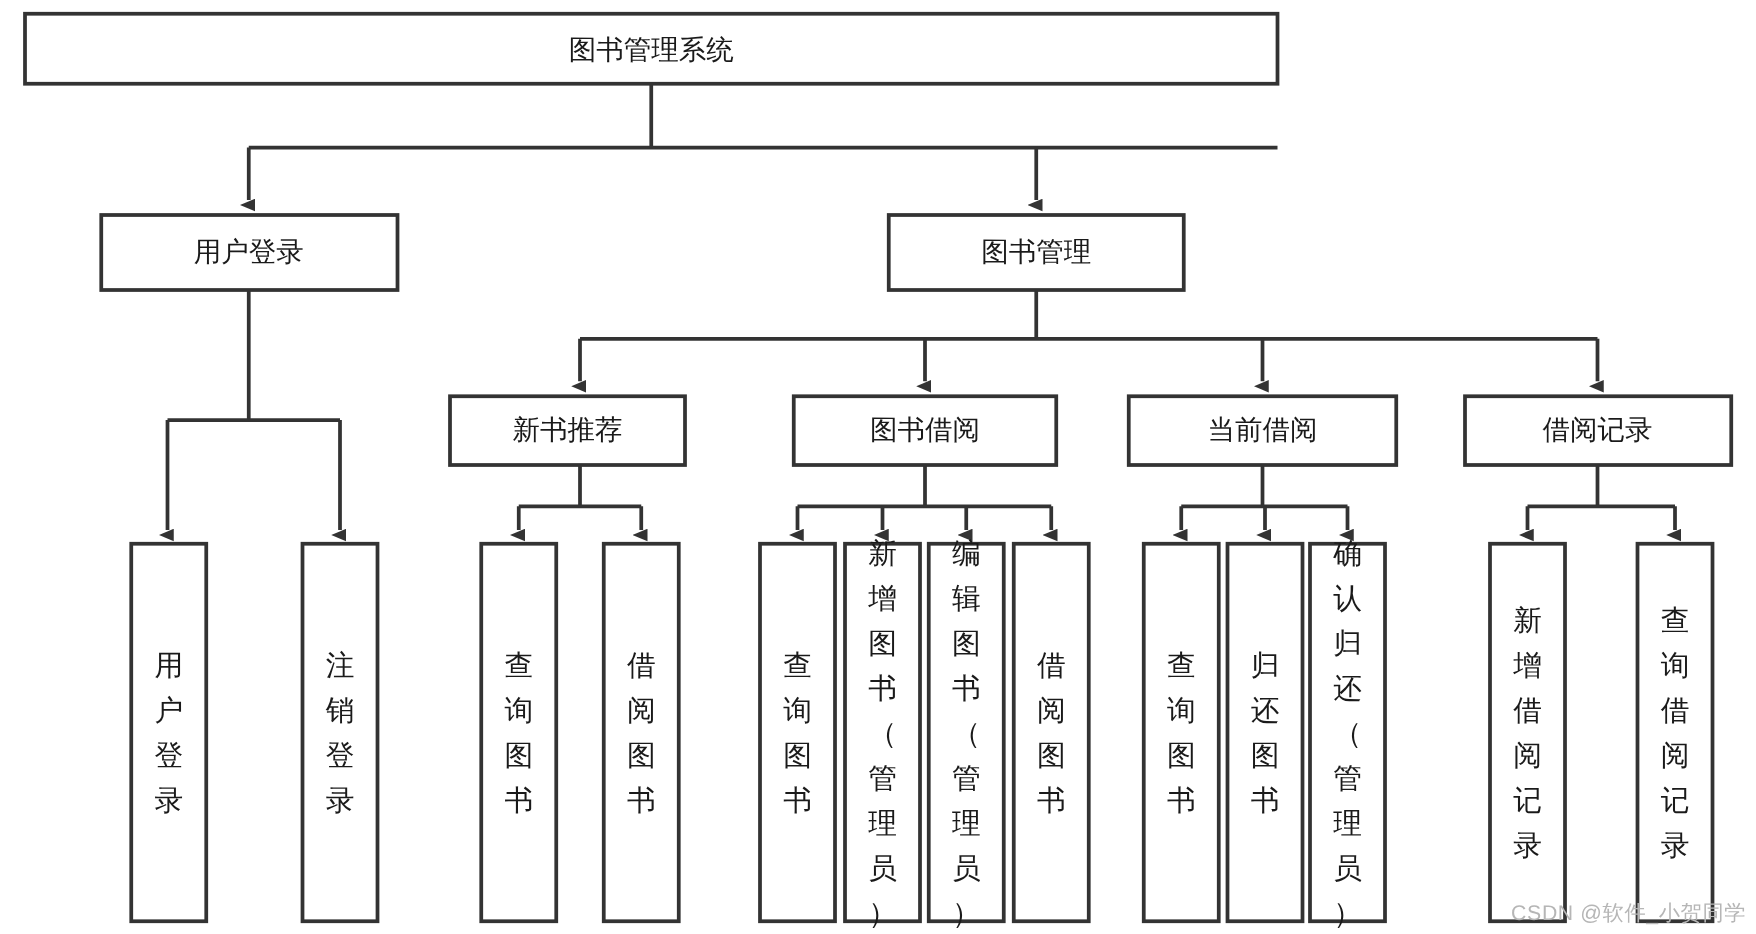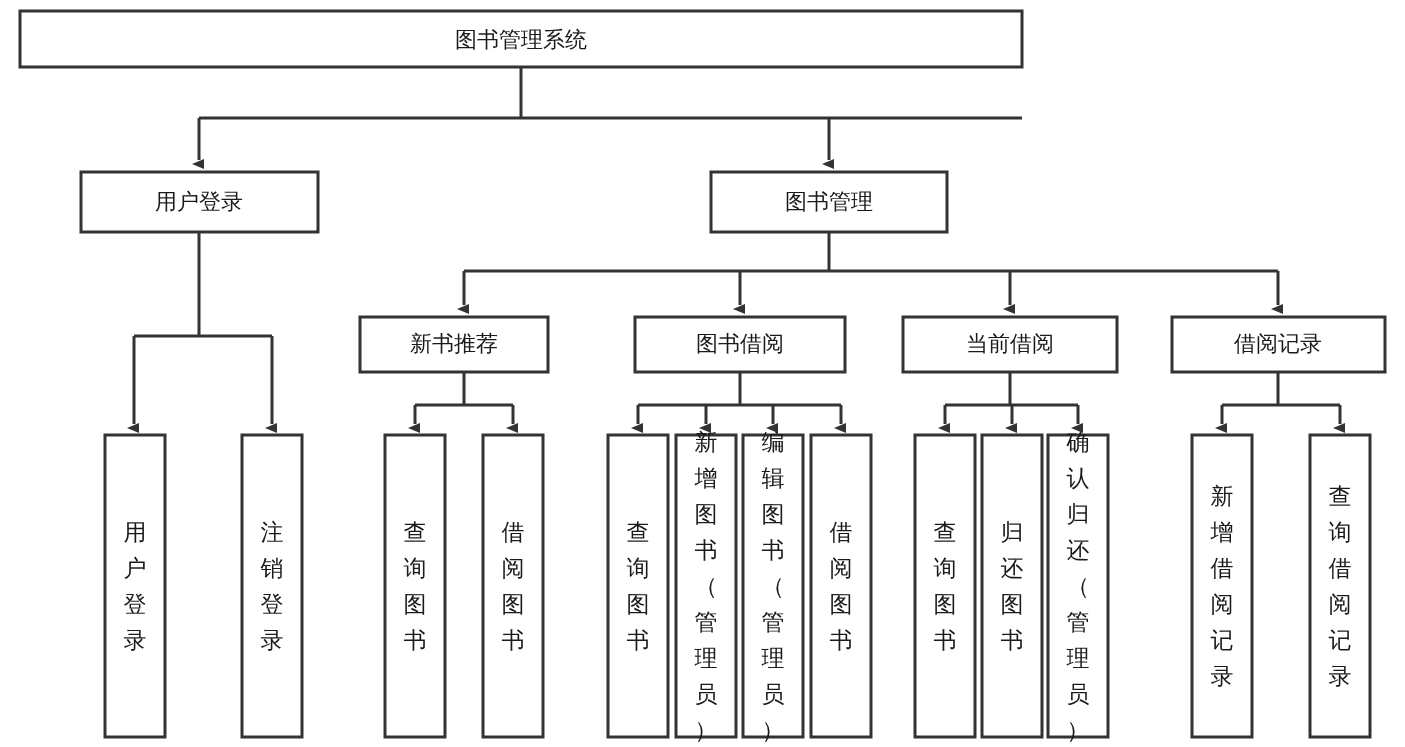--- a/index.html
+++ b/index.html
@@ -174,14 +174,15 @@
     <g>
       <rect class="box-rect" x="1192" y="435" width="60" height="302"></rect>
       <text class="leaf-label" x="1222" y="586"><tspan x="1222" y="496" dominant-baseline="central">新</tspan><tspan x="1222" y="532" dominant-baseline="central">增</tspan><tspan x="1222" y="568" dominant-baseline="central">借</tspan><tspan x="1222" y="604" dominant-baseline="central">阅</tspan><tspan x="1222" y="640" dominant-baseline="central">记</tspan><tspan x="1222" y="676" dominant-baseline="central">录</tspan></text>
 
       <rect class="box-rect" x="1310" y="435" width="60" height="302"></rect>
       <text class="leaf-label" x="1340" y="586"><tspan x="1340" y="496" dominant-baseline="central">查</tspan><tspan x="1340" y="532" dominant-baseline="central">询</tspan><tspan x="1340" y="568" dominant-baseline="central">借</tspan><tspan x="1340" y="604" dominant-baseline="central">阅</tspan><tspan x="1340" y="640" dominant-baseline="central">记</tspan><tspan x="1340" y="676" dominant-baseline="central">录</tspan></text>
     </g>
 
   </svg>
 
+  <div class="watermark">CSDN @软件_小贺同学</div>
 
 </div>
 
 </body></html>

